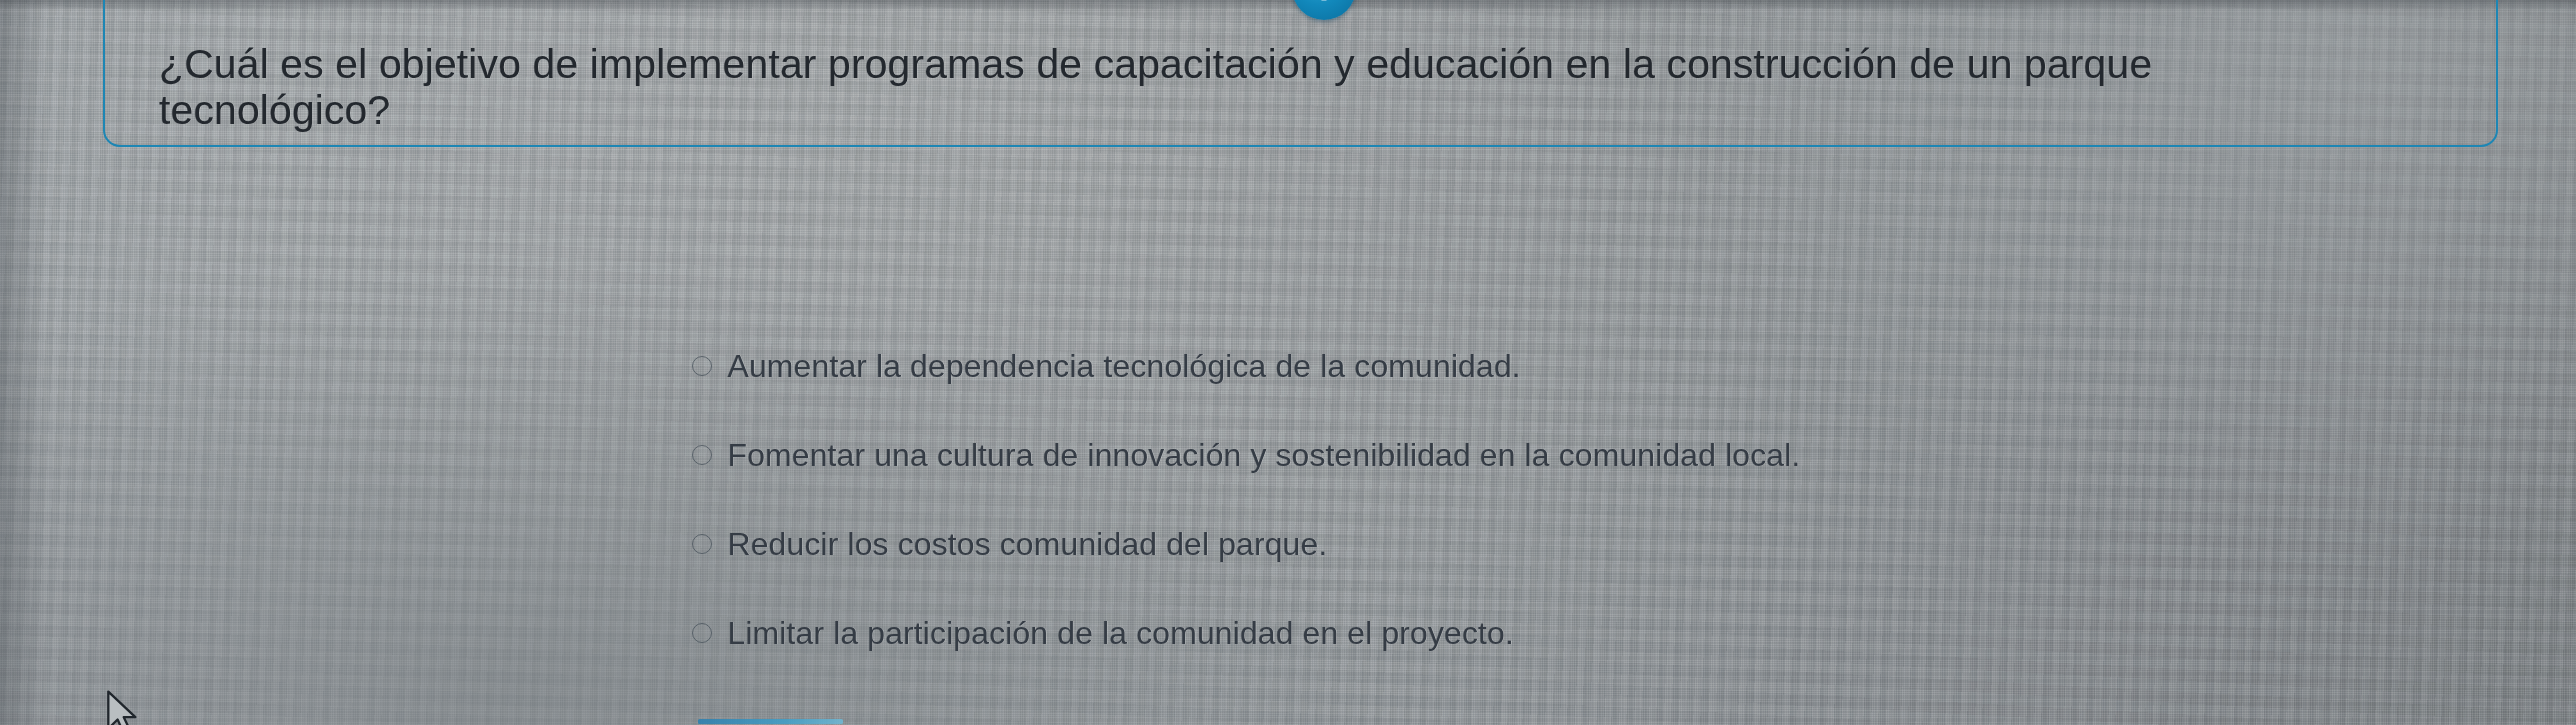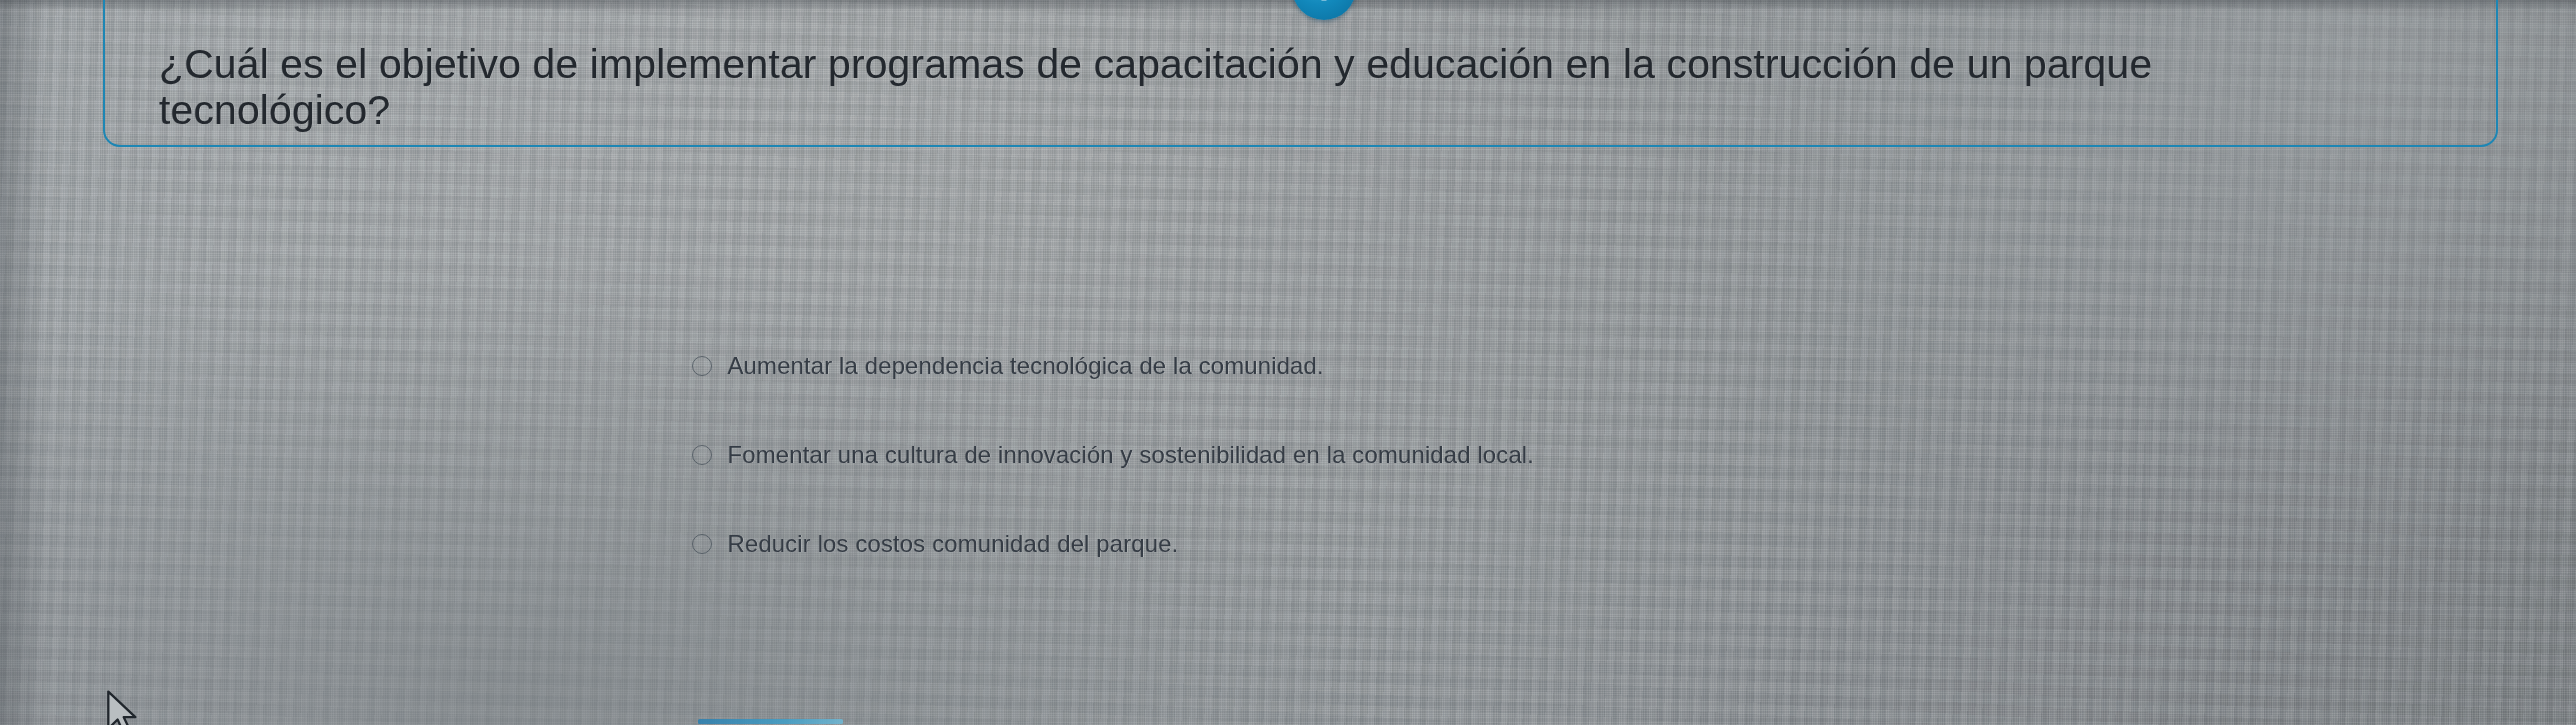--- a/index.html
+++ b/index.html
@@ -142,21 +142,21 @@
     width: 20px;
     height: 20px;
     border-radius: 50%;
     border: 1.9px solid #4c555e;
     box-sizing: border-box;
     margin-right: 15.5px;
     background: transparent;
     opacity: .82;
   }
   .option-label {
-    font-size: 24px;
+    font-size: 32px;
     line-height: 1;
     color: #353c45;
     letter-spacing: 0.1px;
     white-space: nowrap;
     text-shadow:
        0.5px 0 0 rgba(255,255,255,0.38),
       -0.5px 0 0 rgba(25,30,38,0.22);
   }
 
   
@@ -232,20 +232,24 @@
     <div class="option-row">
       <span class="option-radio"></span>
       <span class="option-label">Fomentar una cultura de innovación y sostenibilidad en la comunidad local.</span>
     </div>
 
     <div class="option-row">
       <span class="option-radio"></span>
       <span class="option-label">Reducir los costos comunidad del parque.</span>
     </div>
 
+    <div class="option-row">
+      <span class="option-radio"></span>
+      <span class="option-label">Limitar la participación de la comunidad en el proyecto.</span>
+    </div>
 
   </div>
 
   <div id="bottom-bar"></div>
 
   <svg id="mouse-cursor" viewBox="0 0 44 58">
     <path d="M3 2 L3 50 L15 38 L23 56 L31 52 L23 35 L38 35 Z" fill="#b9bec1" stroke="#20262c" stroke-width="3" stroke-linejoin="round"></path>
   </svg>
 
 </div>

